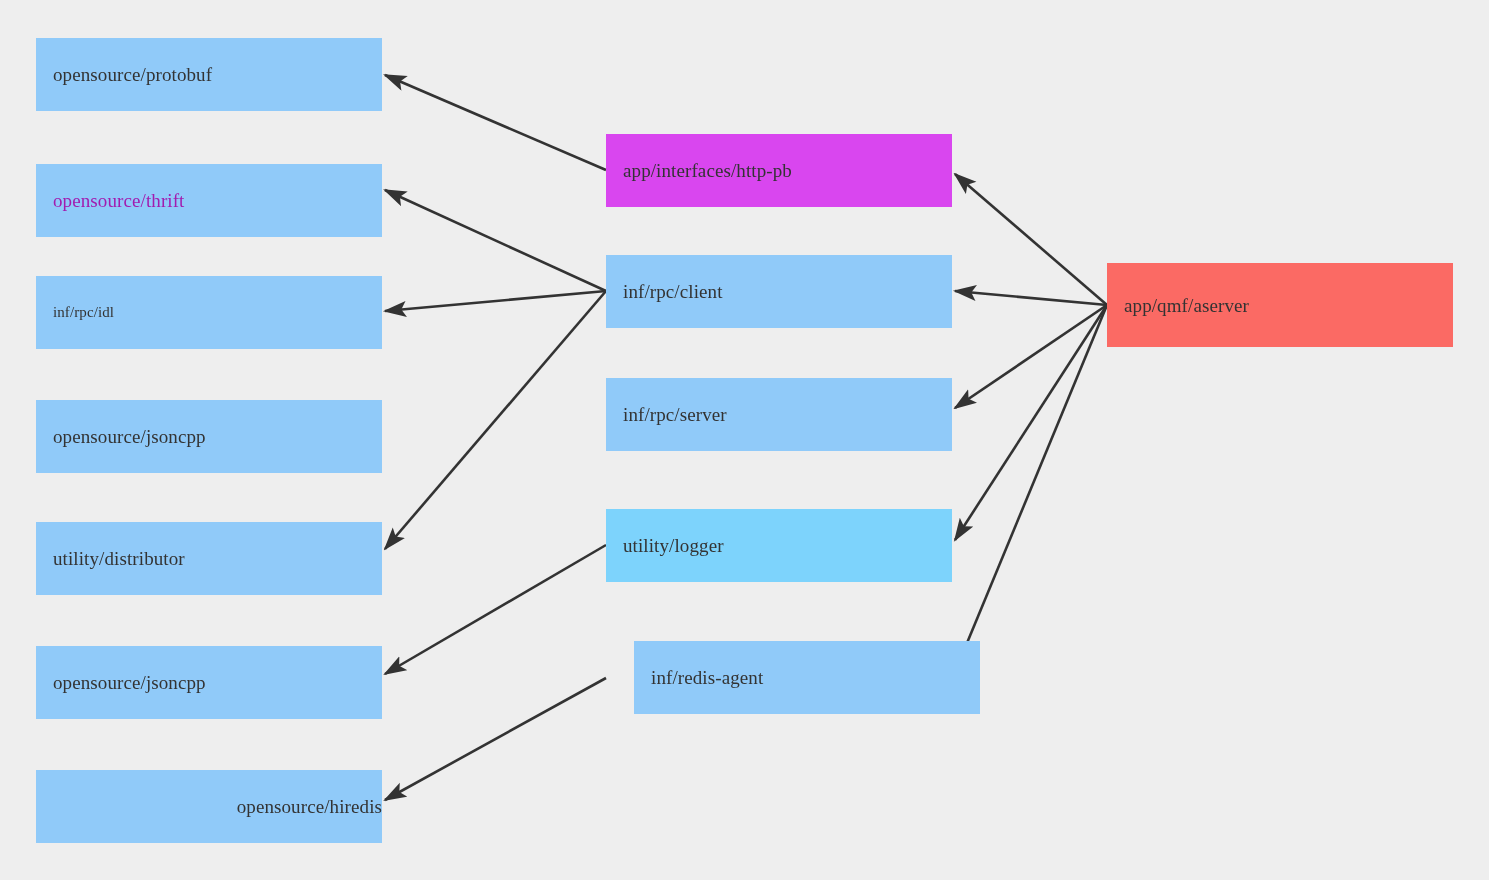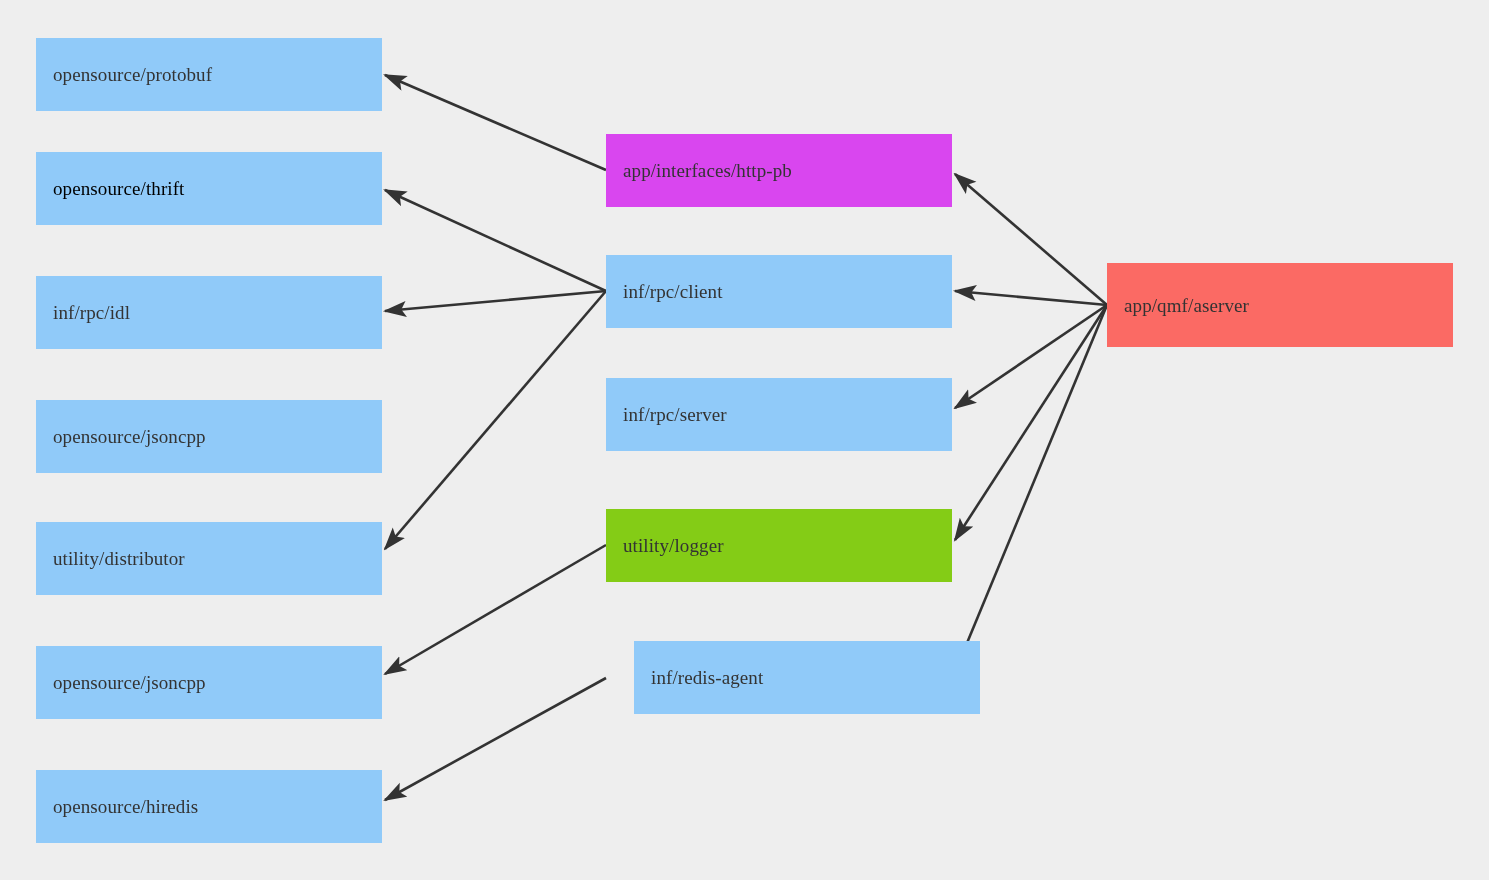--- a/index.html
+++ b/index.html
@@ -66,48 +66,48 @@
         <line x1="606" y1="291" x2="385" y2="311" stroke="#333333" stroke-width="2.6" stroke-linecap="butt" marker-end="url(#arrowhead)"></line>
         <line x1="606" y1="291" x2="385" y2="549" stroke="#333333" stroke-width="2.6" stroke-linecap="butt" marker-end="url(#arrowhead)"></line>
         <line x1="606" y1="545" x2="385" y2="674" stroke="#333333" stroke-width="2.6" stroke-linecap="butt" marker-end="url(#arrowhead)"></line>
         <line x1="606" y1="678" x2="385" y2="800" stroke="#333333" stroke-width="2.6" stroke-linecap="butt" marker-end="url(#arrowhead)"></line>
       </g>
   </svg>
   <div id="nodes-group">
       <div class="node" style="left: 36px; top: 38px; width: 346px; height: 73px; background: rgb(144, 202, 249); color: rgb(51, 51, 51); font-size: 19px;">
         <span class="node-label">opensource/protobuf</span>
       </div>
-      <div class="node" style="left: 36px; top: 152px; width: 346px; height: 73px; background: rgb(144, 202, 249); color: #000000; font-size: 19px;">
+      <div class="node" style="left: 36px; top: 164px; width: 346px; height: 73px; background: rgb(144, 202, 249); color: #a21caf; font-size: 19px;">
         <span class="node-label">opensource/thrift</span>
       </div>
-      <div class="node" style="left: 36px; top: 276px; width: 346px; height: 73px; background: rgb(144, 202, 249); color: rgb(51, 51, 51); font-size: 19px;">
+      <div class="node" style="left: 36px; top: 276px; width: 346px; height: 73px; background: rgb(144, 202, 249); color: rgb(51, 51, 51); font-size: 15px;">
         <span class="node-label">inf/rpc/idl</span>
       </div>
       <div class="node" style="left: 36px; top: 400px; width: 346px; height: 73px; background: rgb(144, 202, 249); color: rgb(51, 51, 51); font-size: 19px;">
         <span class="node-label">opensource/jsoncpp</span>
       </div>
       <div class="node" style="left: 36px; top: 522px; width: 346px; height: 73px; background: rgb(144, 202, 249); color: rgb(51, 51, 51); font-size: 19px;">
         <span class="node-label">utility/distributor</span>
       </div>
       <div class="node" style="left: 36px; top: 646px; width: 346px; height: 73px; background: rgb(144, 202, 249); color: rgb(51, 51, 51); font-size: 19px;">
         <span class="node-label">opensource/jsoncpp</span>
       </div>
-      <div class="node" style="left: 36px; top: 770px; width: 346px; height: 73px; background: rgb(144, 202, 249); color: rgb(51, 51, 51); font-size: 19px;">
+      <div class="node" style="left: 36px; top: 770px; width: 346px; height: 73px; background: rgb(144, 202, 249); color: rgb(51, 51, 51); font-size: 19px; justify-content: flex-end;">
         <span class="node-label">opensource/hiredis</span>
       </div>
       <div class="node" style="left: 606px; top: 134px; width: 346px; height: 73px; background: #d946ef; color: rgb(51, 51, 51); font-size: 19px;">
         <span class="node-label">app/interfaces/http-pb</span>
       </div>
       <div class="node" style="left: 606px; top: 255px; width: 346px; height: 73px; background: rgb(144, 202, 249); color: rgb(51, 51, 51); font-size: 19px;">
         <span class="node-label">inf/rpc/client</span>
       </div>
       <div class="node" style="left: 606px; top: 378px; width: 346px; height: 73px; background: rgb(144, 202, 249); color: rgb(51, 51, 51); font-size: 19px; align-items: center;">
         <span class="node-label">inf/rpc/server</span>
       </div>
-      <div class="node" style="left: 606px; top: 509px; width: 346px; height: 73px; background: #84cc16; color: rgb(51, 51, 51); font-size: 19px;">
+      <div class="node" style="left: 606px; top: 509px; width: 346px; height: 73px; background: #7dd3fc; color: rgb(51, 51, 51); font-size: 19px;">
         <span class="node-label">utility/logger</span>
       </div>
       <div class="node" style="left: 606px; top: 641px; width: 346px; height: 73px; background: rgb(144, 202, 249); color: rgb(51, 51, 51); font-size: 19px; margin-left: 28px;">
         <span class="node-label">inf/redis-agent</span>
       </div>
       <div class="node" style="left: 1107px; top: 263px; width: 346px; height: 84px; background: rgb(251, 106, 100); color: rgb(51, 51, 51); font-size: 19px;">
         <span class="node-label">app/qmf/aserver</span>
       </div>
     </div>
 </div>

